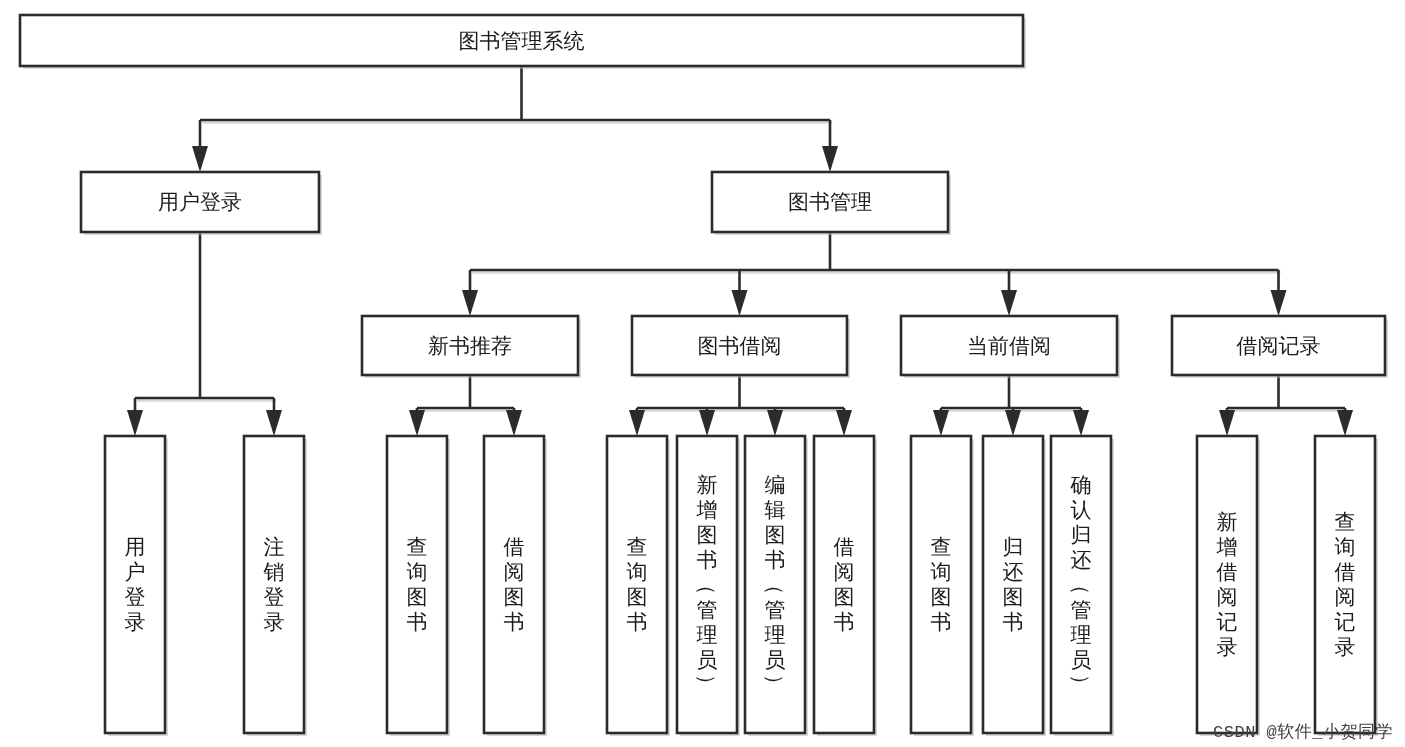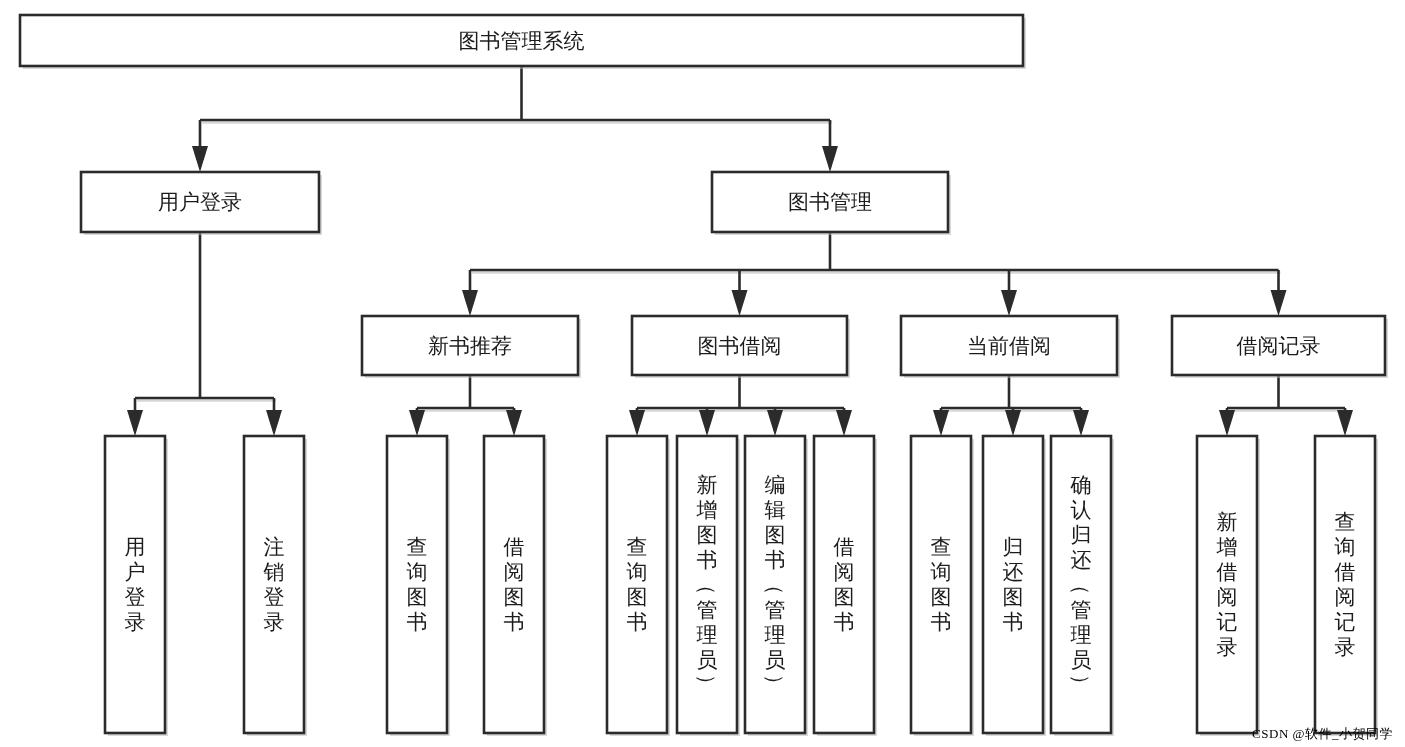--- a/index.html
+++ b/index.html
@@ -63,23 +63,23 @@
   .node-label-vertical {
     fill: #1c1c1c;
     font-family: "DejaVu Sans", "Liberation Sans", sans-serif;
     font-size: 21px;
     text-anchor: middle;
   }
   .watermark-text {
     position: absolute;
     right: 12px;
     bottom: 4px;
-    color: #000000;
-    font-size: 13px;
-    font-family: Liberation Serif, serif;
+    color: #404040;
+    font-size: 17px;
+    font-family: Liberation Mono, monospace;
     white-space: nowrap;
     letter-spacing: 0.5px;
     user-select: none;
   }
 </style>
 </head>
 <body>
 
 <div id="diagram-root">
   <svg id="diagram-svg" viewBox="0 0 1405 747">

